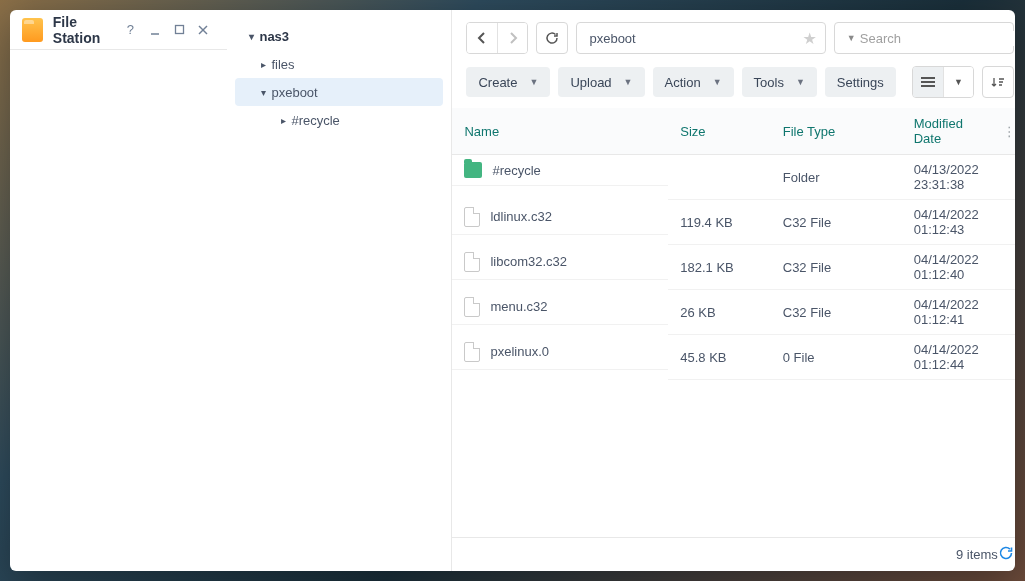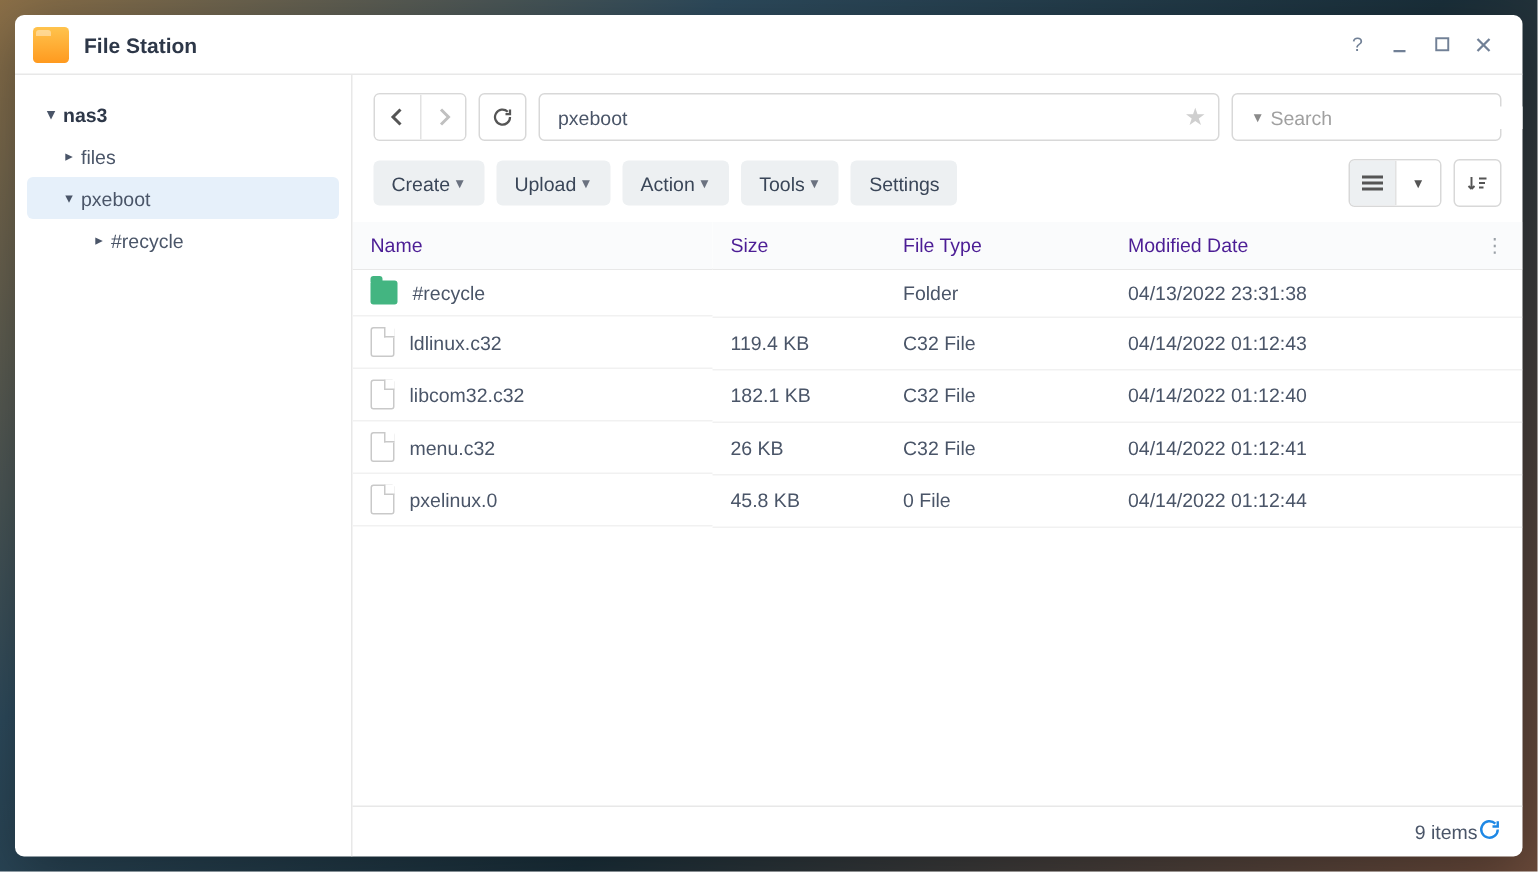--- a/index.html
+++ b/index.html
@@ -16,21 +16,21 @@
 .window {
   position: absolute;
   top: 10px;
   left: 10px;
   right: 10px;
   bottom: 10px;
   background: #fff;
   border-radius: 6px;
   box-shadow: 0 10px 40px rgba(0,0,0,0.3);
   display: flex;
-  flex-direction: column;
+  flex-direction: row;
   overflow: hidden;
 }
 .titlebar {
   height: 40px;
   display: flex;
   align-items: center;
   padding: 0 12px;
   border-bottom: 1px solid #e8e8e8;
 }
 .app-icon {
@@ -143,21 +143,21 @@
   display: flex;
   align-items: center;
   gap: 8px;
   padding: 6px 14px 10px 14px;
 }
 .drop-btn {
   height: 30px;
   padding: 0 12px;
   background: #edf0f2;
   border-radius: 4px;
-  display: flex; align-items: center; gap: 2px;
+  display: flex; align-items: center; gap: 12px;
   color: #3a4658; cursor: pointer;
   font-size: 13px;
 }
 .drop-btn .caret-dn { font-size: 9px; color:#6b7280; }
 .spacer { flex: 1; }
 .view-group {
   display: flex; border:1px solid #d8d8d8; border-radius:4px; overflow:hidden;
 }
 .view-btn {
   width: 30px; height: 30px; display:flex;align-items:center;justify-content:center;
@@ -167,21 +167,21 @@
 .view-btn + .view-btn { border-left: 1px solid #e2e2e2; }
 .sort-btn {
   width:32px;height:32px;border:1px solid #d8d8d8;border-radius:4px;
   display:flex;align-items:center;justify-content:center;cursor:pointer;color:#555;
 }
 .table-wrap { flex:1; overflow:auto; }
 table { width: 100%; border-collapse: collapse; }
 thead th {
   text-align: left;
   font-weight: 400;
-  color: #4c1d95;
+  color: #0f766e;
   padding: 8px 12px;
   border-bottom: 1px solid #e8e8e8;
   background: #fafbfc;
   font-size: 13px;
   position: sticky; top: 0;
 }
 th.menu-col { width: 24px; text-align:center; color:#9aa0a6;}
 tbody td {
   padding: 7px 12px;
   border-bottom: 1px solid #f1f1f1;

